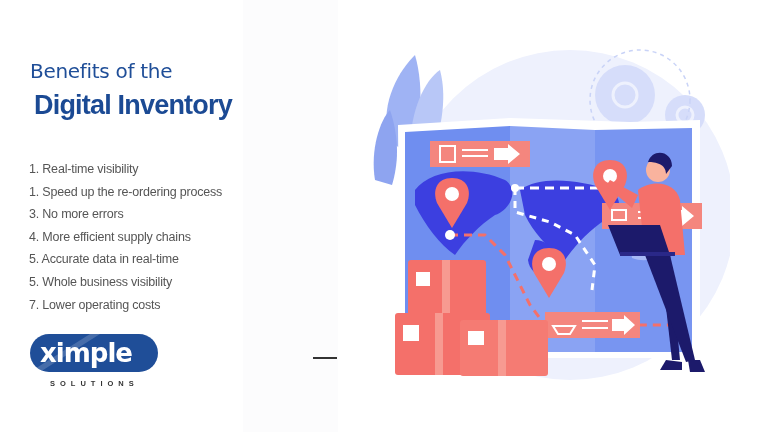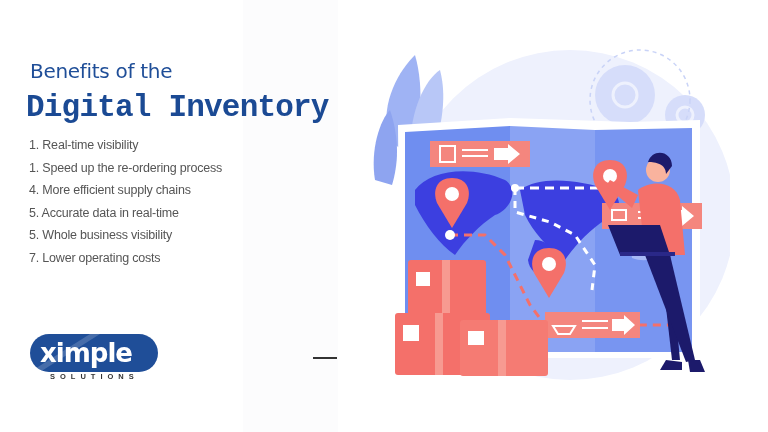--- a/index.html
+++ b/index.html
@@ -1,40 +1,41 @@
 <!DOCTYPE html>
 <html><head>
 <meta charset="utf-8">
 <style>
   html,body{margin:0;padding:0;}
   body{width:768px;height:432px;overflow:hidden;background:#ffffff;position:relative;font-family:"Liberation Sans",sans-serif;}
   .shade{position:absolute;top:0;left:243px;width:95px;height:432px;background:#fcfcfd;}
   .left{position:absolute;left:0;top:0;width:340px;height:384px;}
   .title1{position:absolute;left:30px;top:59px;font-family:"DejaVu Sans",sans-serif;font-size:20px;color:#1f4e98;letter-spacing:-0.3px;}
-  .title2{position:absolute;left:26px;top:90px;font-family:Liberation Mono, monospace;font-weight:bold;font-size:31px;color:#1b4a94;letter-spacing:-0.8px;}
-  ul.list{position:absolute;left:29px;top:136px;margin:0;padding:0;list-style:none;}
+  .title2{position:absolute;left:34px;top:90px;font-family:Liberation Sans, sans-serif;font-weight:bold;font-size:27px;color:#1b4a94;letter-spacing:-0.8px;}
+  ul.list{position:absolute;left:29px;top:160px;margin:0;padding:0;list-style:none;}
   ul.list li{font-size:12.5px;color:#555;height:22.6px;line-height:19px;letter-spacing:-0.2px;}
   .logo{position:absolute;left:30px;top:334px;}
   .logo-pill{width:128px;height:38px;background:#1f4e98;border-radius:19px;position:relative;overflow:hidden;}
   .logo-text{position:absolute;left:10px;top:0;line-height:38px;font-family:"DejaVu Sans",sans-serif;font-weight:bold;font-size:26px;color:#fff;letter-spacing:-1px;}
-  .logo-sub{margin-left:20px;font-size:7.5px;letter-spacing:5px;color:#333;font-weight:bold;}
+  .logo-sub{margin-top:7px;margin-left:20px;font-size:7.5px;letter-spacing:5px;color:#333;font-weight:bold;}
   .dash{position:absolute;left:313px;top:357px;width:24px;height:2px;background:#333;}
   .illus{position:absolute;left:370px;top:40px;width:360px;height:350px;}
 </style>
 </head>
 <body>
 
 <div class="shade"></div>
 
 <div class="left">
   <div class="title1">Benefits of the</div>
   <div class="title2">Digital Inventory</div>
   <ul class="list">
     <li>1. Real-time visibility</li>
     <li>1. Speed up the re-ordering process</li>
+    <li>3. No more errors</li>
     <li>4. More efficient supply chains</li>
     <li>5. Accurate data in real-time</li>
     <li>5. Whole business visibility</li>
     <li>7. Lower operating costs</li>
   </ul>
   <div class="logo">
     <div class="logo-pill">
       <svg width="128" height="38" style="position:absolute;left:0;top:0">
         <path d="M0 38 L60 0 L70 0 L10 38 Z" fill="#ffffff" opacity="0.18"></path>
       </svg>

